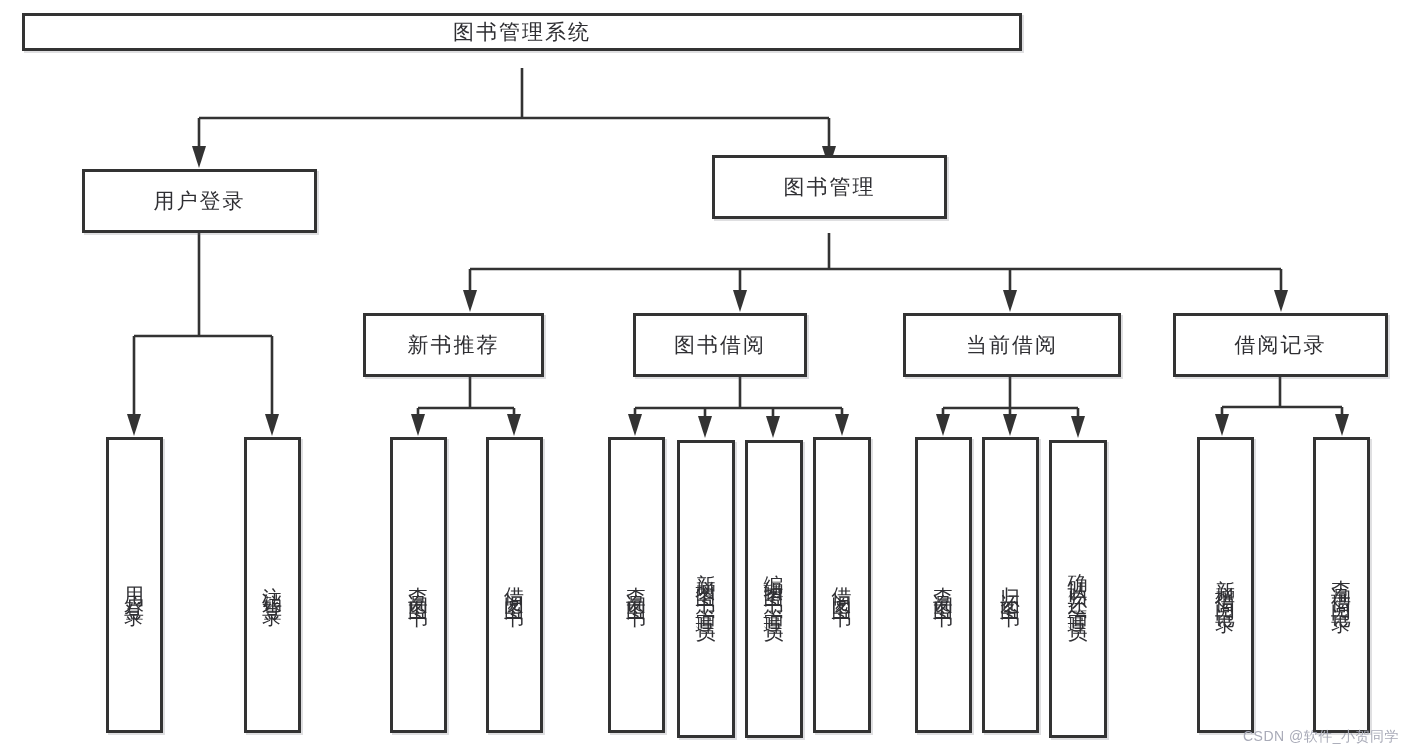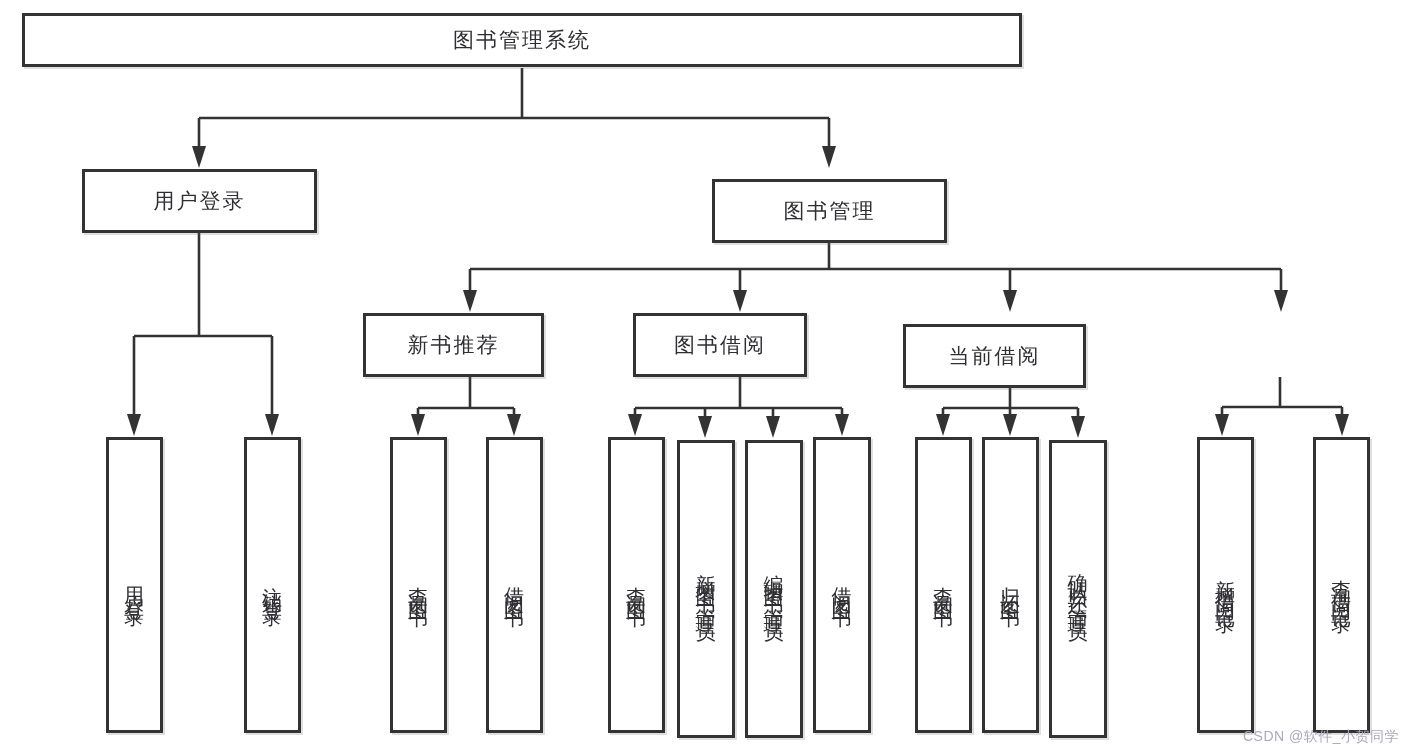--- a/index.html
+++ b/index.html
@@ -72,39 +72,42 @@
       <polygon class="arrowhead" points="1003,414 1017,414 1010,436"></polygon>
       <polygon class="arrowhead" points="1071,416 1085,416 1078,438"></polygon>
     </g>
     <g>
       <path class="edge" d="M1280,377 V407 M1222,407 H1342 M1222,407 V424 M1342,407 V424"></path>
       <polygon class="arrowhead" points="1215,414 1229,414 1222,436"></polygon>
       <polygon class="arrowhead" points="1335,414 1349,414 1342,436"></polygon>
     </g>
   </svg>
 
-  <div class="node h" style="left:22px;top:13px;width:1000px;height:54px">
+  <div class="node h" style="left:22px;top:13px;width:1000px;height:38px">
     <span class="label">图书管理系统</span>
   </div>
 
   <div class="node h" style="left:82px;top:169px;width:235px;height:64px">
     <span class="label">用户登录</span>
   </div>
-  <div class="node h" style="left:712px;top:179px;width:235px;height:64px">
+  <div class="node h" style="left:712px;top:155px;width:235px;height:64px">
     <span class="label">图书管理</span>
   </div>
 
   <div class="node h" style="left:363px;top:313px;width:181px;height:64px">
     <span class="label">新书推荐</span>
   </div>
   <div class="node h" style="left:633px;top:313px;width:174px;height:64px">
     <span class="label">图书借阅</span>
   </div>
-  <div class="node h" style="left:903px;top:324px;width:183px;height:64px">
+  <div class="node h" style="left:903px;top:313px;width:218px;height:64px">
     <span class="label">当前借阅</span>
+  </div>
+  <div class="node h" style="left:1173px;top:313px;width:215px;height:64px">
+    <span class="label">借阅记录</span>
   </div>
 
   <div class="node v" style="left:106px;top:437px;width:57px;height:296px">
     <span class="label">用户登录</span>
   </div>
   <div class="node v" style="left:244px;top:437px;width:57px;height:296px">
     <span class="label">注销登录</span>
   </div>
 
   <div class="node v" style="left:390px;top:437px;width:57px;height:296px">

